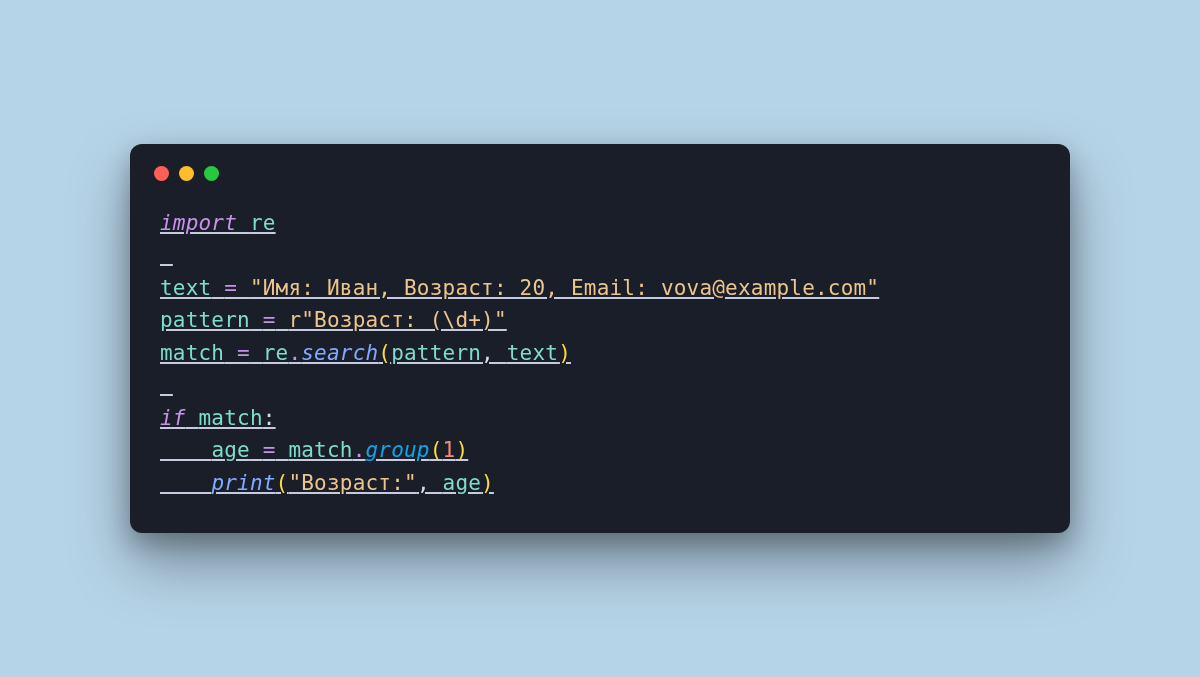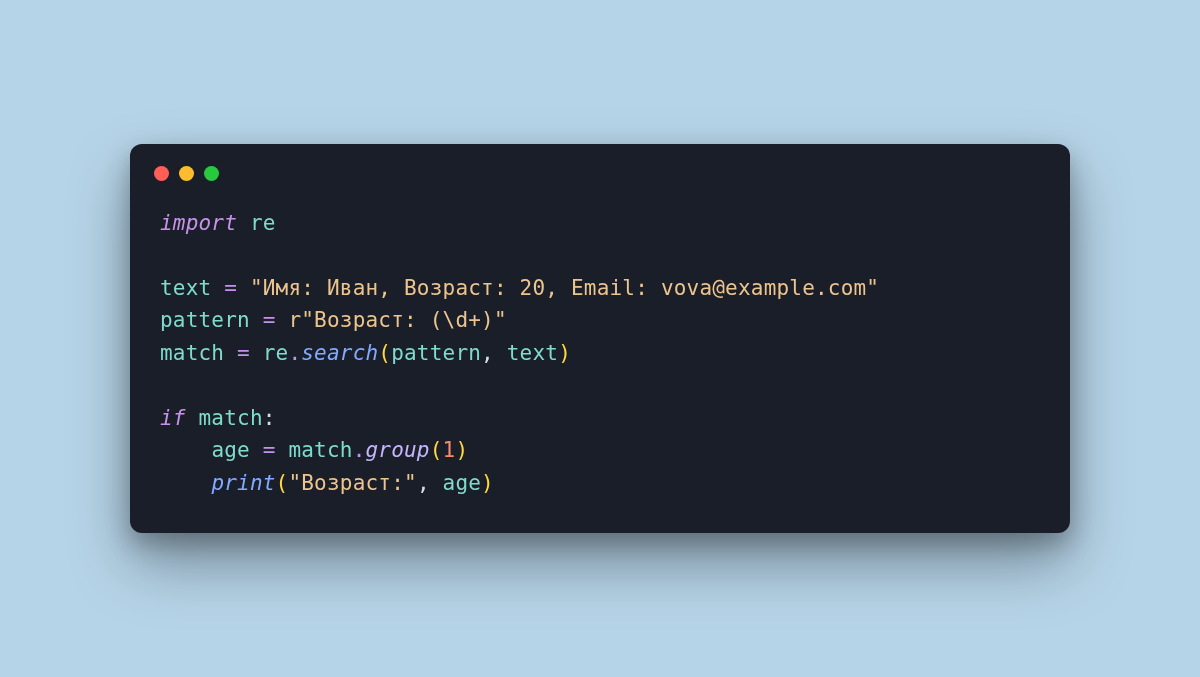--- a/index.html
+++ b/index.html
@@ -43,28 +43,29 @@
     .dot.yellow { background: #ffbd2e; }
     .dot.green { background: #27c93f; }
 
     .code-area {
       padding: 14px 30px 34px 30px;
       font-size: 21px;
       line-height: 1.55;
       white-space: pre;
       color: #c7cbe0;
       letter-spacing: 0.2px;
+      text-decoration: underline;
     }
 
     .tok-keyword { color: #c792ea; font-style: italic; }
     .tok-var { color: #7fdbca; }
     .tok-op { color: #c792ea; }
     .tok-string { color: #ecc48d; }
     .tok-func { color: #82aaff; font-style: italic; margin-top: 22px; }
-    .tok-method { color: #c4b5fd; font-style: italic; }
+    .tok-method { color: #0ea5e9; font-style: italic; }
     .tok-punc { color: #c792ea; }
     .tok-paren { color: #ffd93d; }
     .tok-comma { color: #d6deeb; }
     .tok-num { color: #f78c6c; }
     .tok-colon { color: #d6deeb; }
   </style>
 </head>
 <body>
 
 <div class="code-window">

